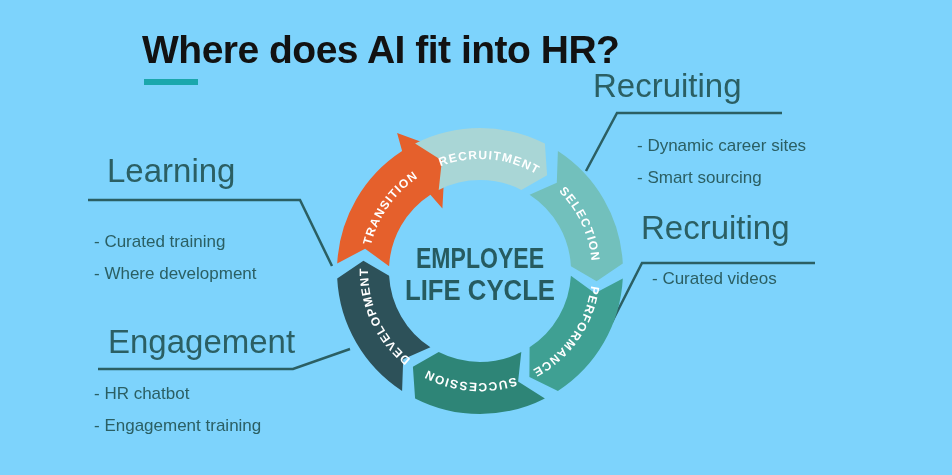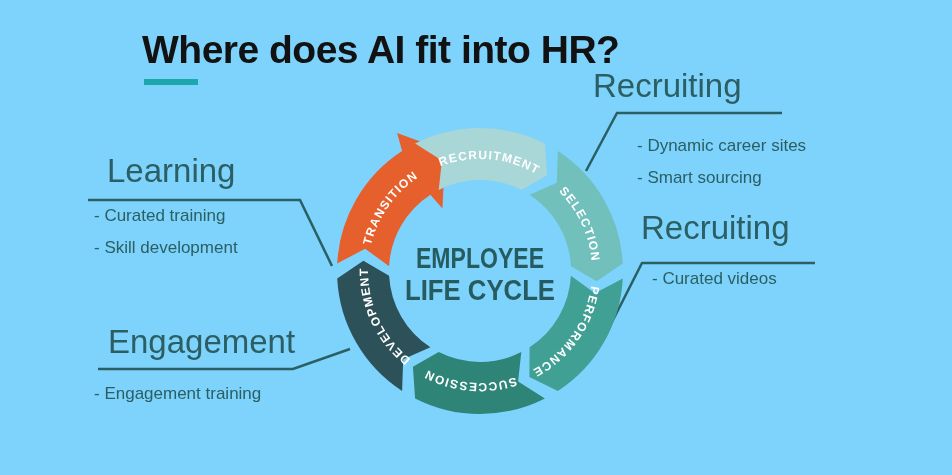--- a/index.html
+++ b/index.html
@@ -68,27 +68,28 @@
       <text class="ring-label"><textPath href="#tarc2" xlink:href="#tarc2" startOffset="50%" text-anchor="middle">PERFORMANCE</textPath></text>
       <path id="tarc3" fill="none" d="M 522.0 374.8 A 112 112 0 0 1 420.6 366.0"></path>
       <text class="ring-label"><textPath href="#tarc3" xlink:href="#tarc3" startOffset="50%" text-anchor="middle">SUCCESSION</textPath></text>
       <path id="tarc4" fill="none" d="M 411.0 359.3 A 112 112 0 0 1 368.1 267.1"></path>
       <text class="ring-label"><textPath href="#tarc4" xlink:href="#tarc4" startOffset="50%" text-anchor="middle">DEVELOPMENT</textPath></text>
       <path id="tarc5" fill="none" d="M 369.1 255.4 A 112 112 0 0 1 427.4 172.1"></path>
       <text class="ring-label"><textPath href="#tarc5" xlink:href="#tarc5" startOffset="50%" text-anchor="middle">TRANSITION</textPath></text>
     </svg>
 
   <div class="callout-title" style="left:107px;top:153px">Learning</div>
-  <div class="callout-items" style="left:94px;top:200px">
+  <div class="callout-items" style="left:94px;top:226px">
     <div>- Curated training</div>
-    <div>- Skill development</div>
+    <div>- Where development</div>
   </div>
 
   <div class="callout-title" style="left:108px;top:324px">Engagement</div>
   <div class="callout-items" style="left:94px;top:378px">
+    <div>- HR chatbot</div>
     <div>- Engagement training</div>
   </div>
 
   <div class="callout-title" style="left:593px;top:68px">Recruiting</div>
   <div class="callout-items" style="left:637px;top:130px">
     <div>- Dynamic career sites</div>
     <div>- Smart sourcing</div>
   </div>
 
   <div class="callout-title" style="left:641px;top:210px">Recruiting</div>

